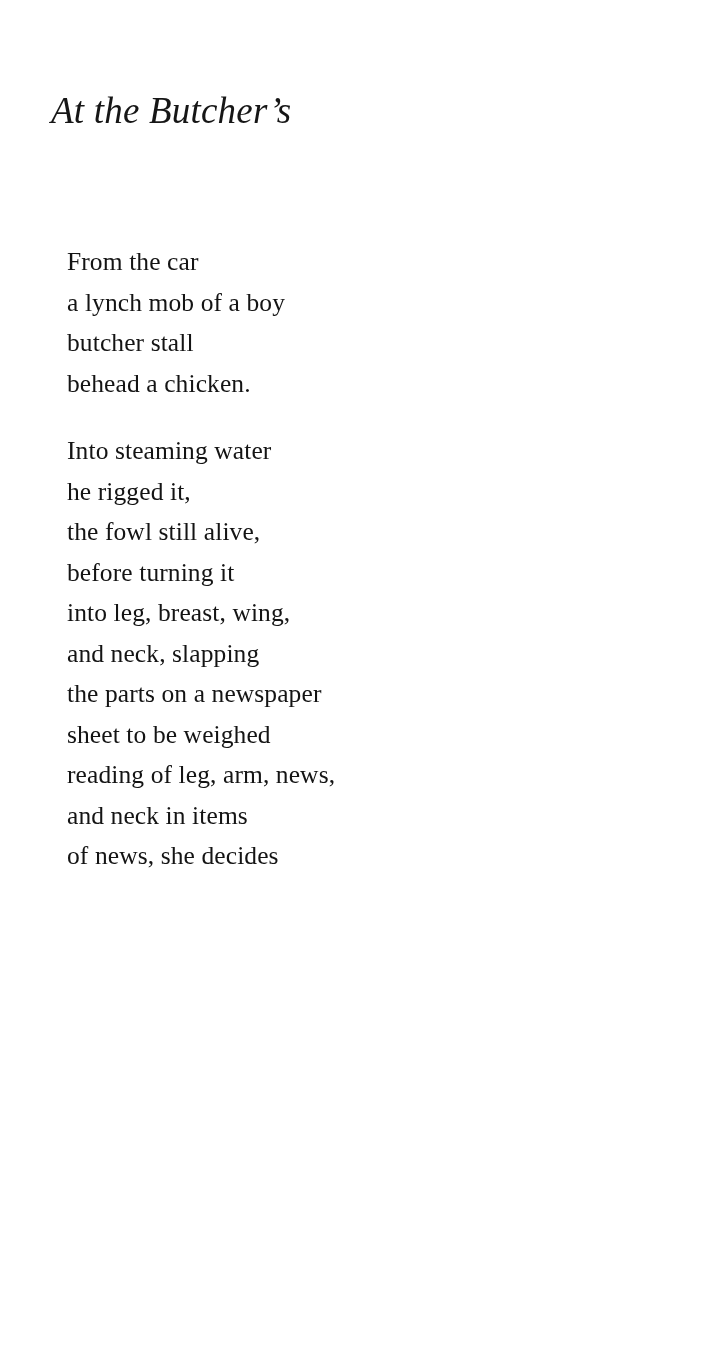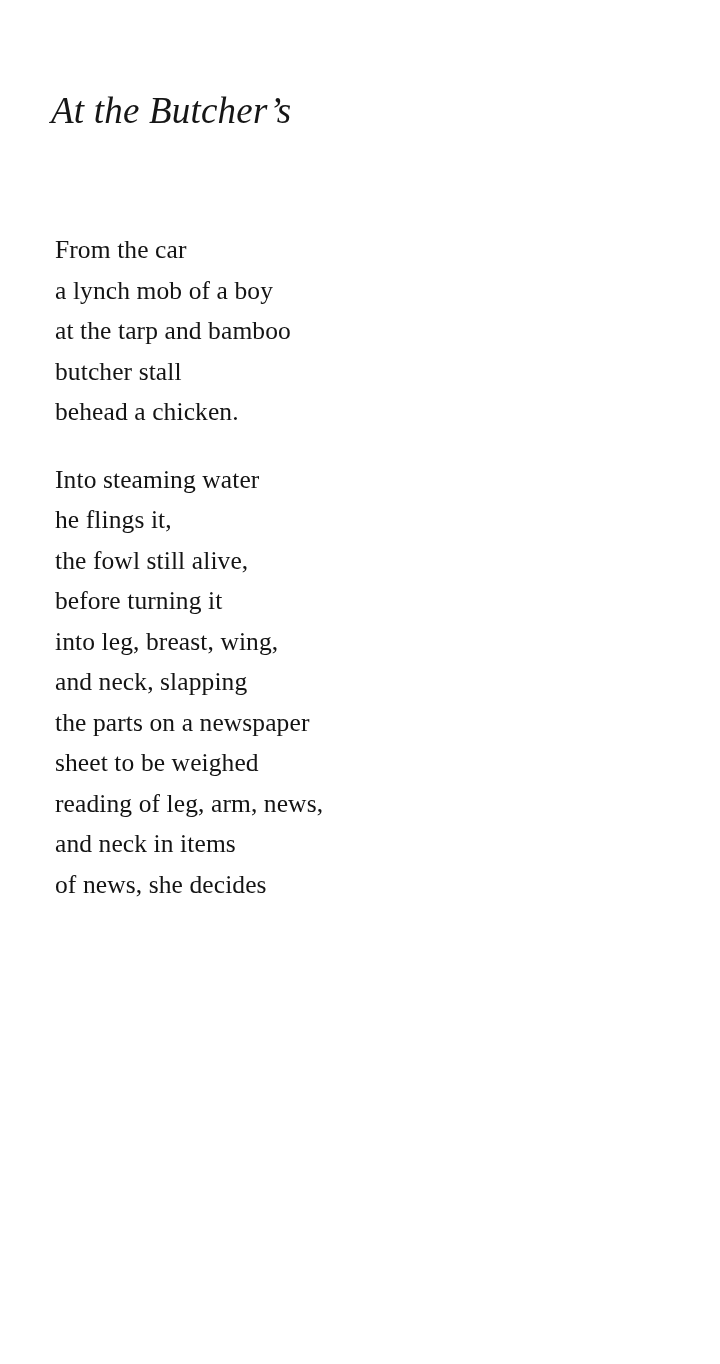--- a/index.html
+++ b/index.html
@@ -30,21 +30,21 @@
       font-weight: normal;
       font-size: 37px;
       line-height: 50px;
       letter-spacing: 0.2px;
       color: #161616;
     }
     .poem {
       position: absolute;
       left: 51px;
       top: 226px;
-      margin: 4px;
+      margin: 16px;
       padding: 0;
     }
     .stanza {
       margin: 0;
       padding: 0;
       list-style: none;
     }
     .stanza + .stanza {
       margin-top: 27px;
     }
@@ -60,27 +60,26 @@
 </head>
 <body>
 
 <div class="page">
   <h1 class="title">At the Butcher’s</h1>
 
   <div class="poem">
     <ul class="stanza">
       <li class="line">From the car</li>
       <li class="line">a lynch mob of a boy</li>
-      <li class="line">at the tarp and bamboo</li>
       <li class="line">butcher stall</li>
       <li class="line">behead a chicken.</li>
     </ul>
     <ul class="stanza">
       <li class="line">Into steaming water</li>
-      <li class="line">he flings it,</li>
+      <li class="line">he rigged it,</li>
       <li class="line">the fowl still alive,</li>
       <li class="line">before turning it</li>
       <li class="line">into leg, breast, wing,</li>
       <li class="line">and neck, slapping</li>
       <li class="line">the parts on a newspaper</li>
       <li class="line">sheet to be weighed</li>
       <li class="line">reading of leg, arm, news,</li>
       <li class="line">and neck in items</li>
       <li class="line">of news, she decides</li>
     </ul>

